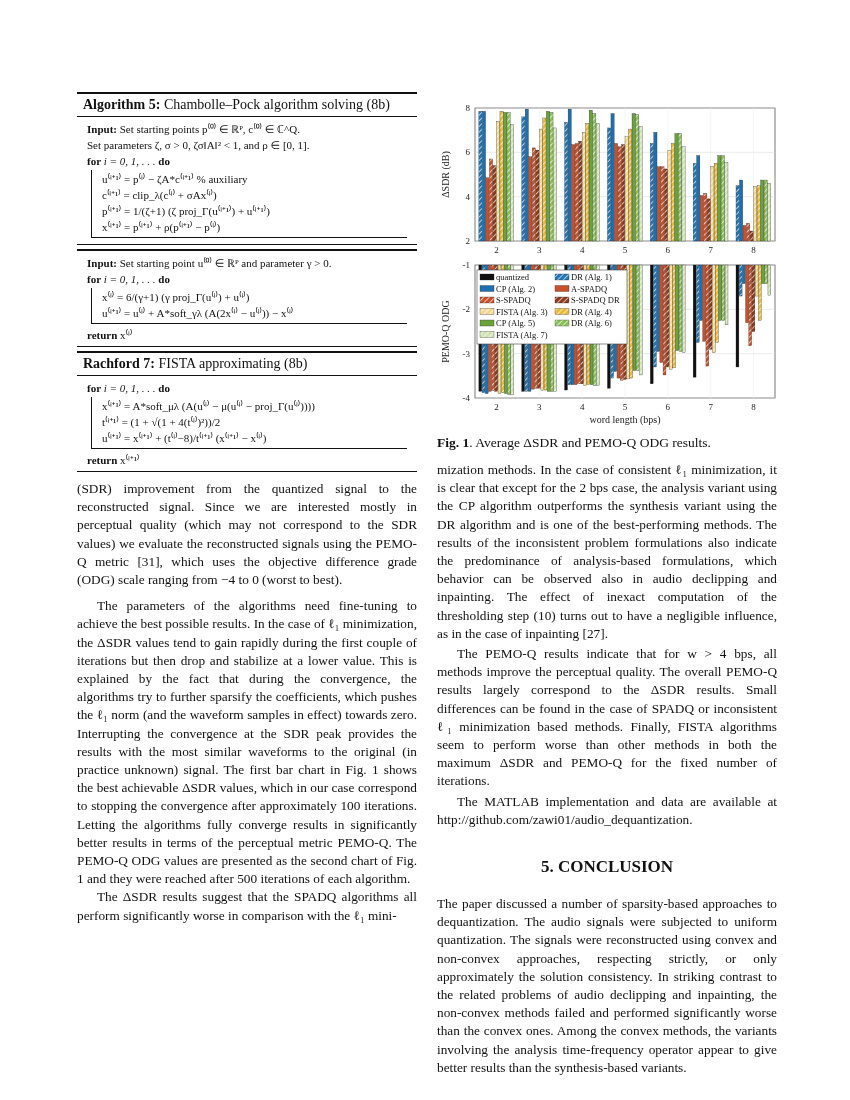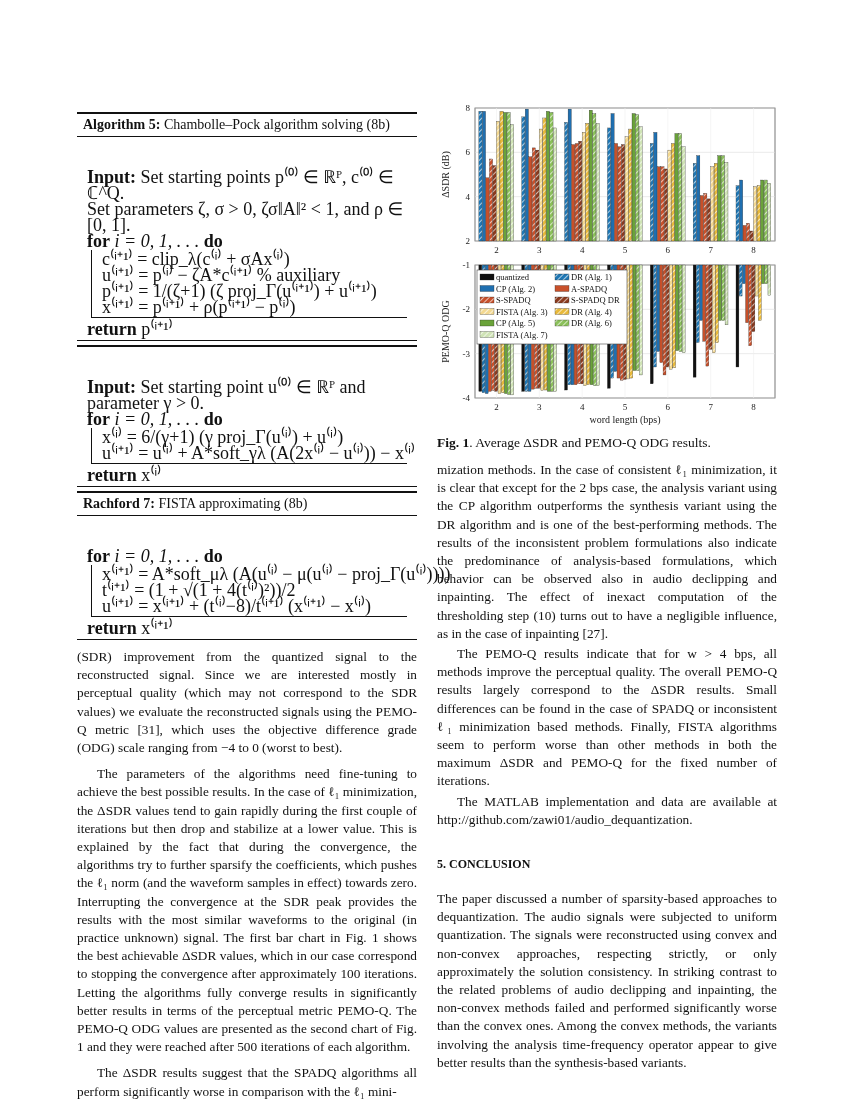--- a/index.html
+++ b/index.html
@@ -1,51 +1,50 @@
 <!DOCTYPE html>
 <html><head>
 <meta charset="utf-8">
 <style>
   html,body{margin:0;padding:0;background:#fff;}
   body{width:850px;height:1100px;position:relative;font-family:"Liberation Serif",serif;color:#111;overflow:hidden;}
   .col{position:absolute;width:340px;}
-  .left{left:77px;top:112px;}
+  .left{left:77px;top:92px;}
   .right{left:437px;top:100px;}
   .algo{border-top:2px solid #111;border-bottom:1.5px solid #111;margin-bottom:4px;}
   .algo-title{font-size:14px;padding:3px 6px;border-bottom:1px solid #111;}
   .algo-title b{font-weight:bold;}
-  .algo-body{font-size:18px;line-height:16px;padding:4px 10px 3px 10px;margin-top:28px;}
+  .algo-body{font-size:11px;line-height:16px;padding:4px 10px 3px 10px;}
   .algo-body .kw{font-weight:bold;}
   .loop{border-left:1.5px solid #111;border-bottom:1.5px solid #111;margin:1px 0 3px 4px;padding:1px 0 2px 10px;}
   .loop div{white-space:nowrap;}
   .para{font-size:13.3px;line-height:18.2px;text-align:justify;margin:0;hyphens:auto;font-family:Liberation Serif, serif;}
   .indent{text-indent:1.5em;}
-  .heading{font-size:12px;font-weight:bold;margin:28px 0 18px 0;}
+  .heading{font-size:17px;font-weight:bold;text-align:center;margin:28px 0 18px 0;}
   .caption{font-size:13.5px;margin:6px 0 10px 0;}
   .caption b{font-weight:bold;}
   svg text{font-family:"Liberation Serif",serif;}
 </style>
 </head>
 <body>
 
 <div class="col left">
 
   <div class="algo">
     <div class="algo-title"><b>Algorithm 5:</b> <span>Chambolle–Pock algorithm solving (8b)</span></div>
     <div class="algo-body">
       <div><span class="kw">Input:</span> <span>Set starting points p⁽⁰⁾ ∈ ℝᴾ, c⁽⁰⁾ ∈ ℂ^Q.</span></div>
       <div>Set parameters ζ, σ &gt; 0, ζσ‖A‖² &lt; 1, and ρ ∈ [0, 1].</div>
       <div><span class="kw">for</span> <i>i = 0, 1, . . .</i> <span class="kw">do</span></div>
       <div class="loop">
+        <div>u⁽ⁱ⁺¹⁾ = p⁽ⁱ⁾ − ζA*c⁽ⁱ⁺¹⁾    % auxiliary</div>
         <div>c⁽ⁱ⁺¹⁾ = clip_λ(c⁽ⁱ⁾ + σAx⁽ⁱ⁾)</div>
-        <div>u⁽ⁱ⁺¹⁾ = p⁽ⁱ⁾ − ζA*c⁽ⁱ⁺¹⁾    % auxiliary</div>
         <div>p⁽ⁱ⁺¹⁾ = 1/(ζ+1) (ζ proj_Γ(u⁽ⁱ⁺¹⁾) + u⁽ⁱ⁺¹⁾)</div>
         <div>x⁽ⁱ⁺¹⁾ = p⁽ⁱ⁺¹⁾ + ρ(p⁽ⁱ⁺¹⁾ − p⁽ⁱ⁾)</div>
       </div>
-      <div><span class="kw">return</span> <span>p⁽ⁱ⁺¹⁾</span></div>
     </div>
   </div>
 
   <div class="algo">
     <div class="algo-body">
       <div><span class="kw">Input:</span> <span>Set starting point u⁽⁰⁾ ∈ ℝᴾ and parameter γ &gt; 0.</span></div>
       <div><span class="kw">for</span> <i>i = 0, 1, . . .</i> <span class="kw">do</span></div>
       <div class="loop">
         <div>x⁽ⁱ⁾ = 6/(γ+1) (γ proj_Γ(u⁽ⁱ⁾) + u⁽ⁱ⁾)</div>
         <div>u⁽ⁱ⁺¹⁾ = u⁽ⁱ⁾ + A*soft_γλ (A(2x⁽ⁱ⁾ − u⁽ⁱ⁾)) − x⁽ⁱ⁾</div>
@@ -62,21 +61,21 @@
         <div>x⁽ⁱ⁺¹⁾ = A*soft_μλ (A(u⁽ⁱ⁾ − μ(u⁽ⁱ⁾ − proj_Γ(u⁽ⁱ⁾))))</div>
         <div>t⁽ⁱ⁺¹⁾ = (1 + √(1 + 4(t⁽ⁱ⁾)²))/2</div>
         <div>u⁽ⁱ⁺¹⁾ = x⁽ⁱ⁺¹⁾ + (t⁽ⁱ⁾−8)/t⁽ⁱ⁺¹⁾ (x⁽ⁱ⁺¹⁾ − x⁽ⁱ⁾)</div>
       </div>
       <div><span class="kw">return</span> <span>x⁽ⁱ⁺¹⁾</span></div>
     </div>
   </div>
 
   <p class="para" style="margin-top:8px">(SDR) improvement from the quantized signal to the reconstructed signal. Since we are interested mostly in perceptual quality (which may not correspond to the SDR values) we evaluate the reconstructed signals using the PEMO-Q metric [31], which uses the objective difference grade (ODG) scale ranging from −4 to 0 (worst to best).</p>
   <p class="para indent" style="margin-top:8px">The parameters of the algorithms need fine-tuning to achieve the best possible results. In the case of ℓ₁ minimization, the ΔSDR values tend to gain rapidly during the first couple of iterations but then drop and stabilize at a lower value. This is explained by the fact that during the convergence, the algorithms try to further sparsify the coefficients, which pushes the ℓ₁ norm (and the waveform samples in effect) towards zero. Interrupting the convergence at the SDR peak provides the results with the most similar waveforms to the original (in practice unknown) signal. The first bar chart in Fig. 1 shows the best achievable ΔSDR values, which in our case correspond to stopping the convergence after approximately 100 iterations. Letting the algorithms fully converge results in significantly better results in terms of the perceptual metric PEMO-Q. The PEMO-Q ODG values are presented as the second chart of Fig. 1 and they were reached after 500 iterations of each algorithm.</p>
-  <p class="para indent" style="margin-top:8px">The ΔSDR results suggest that the SPADQ algorithms all perform significantly worse in comparison with the ℓ₁ mini-</p>
+  <p class="para indent" style="margin-top:0">The ΔSDR results suggest that the SPADQ algorithms all perform significantly worse in comparison with the ℓ₁ mini-</p>
 </div>
 
 <div class="col right">
   <div>
     <svg id="fig" width="345" height="325">
         <defs>
           <pattern id="p_1f77b4" width="4" height="4" patternUnits="userSpaceOnUse" patternTransform="rotate(45)">
             <rect width="4" height="4" fill="#1f77b4"></rect>
             <line x1="0" y1="0" x2="0" y2="4" stroke="#fff" stroke-width="1.3"></line>
           </pattern>

